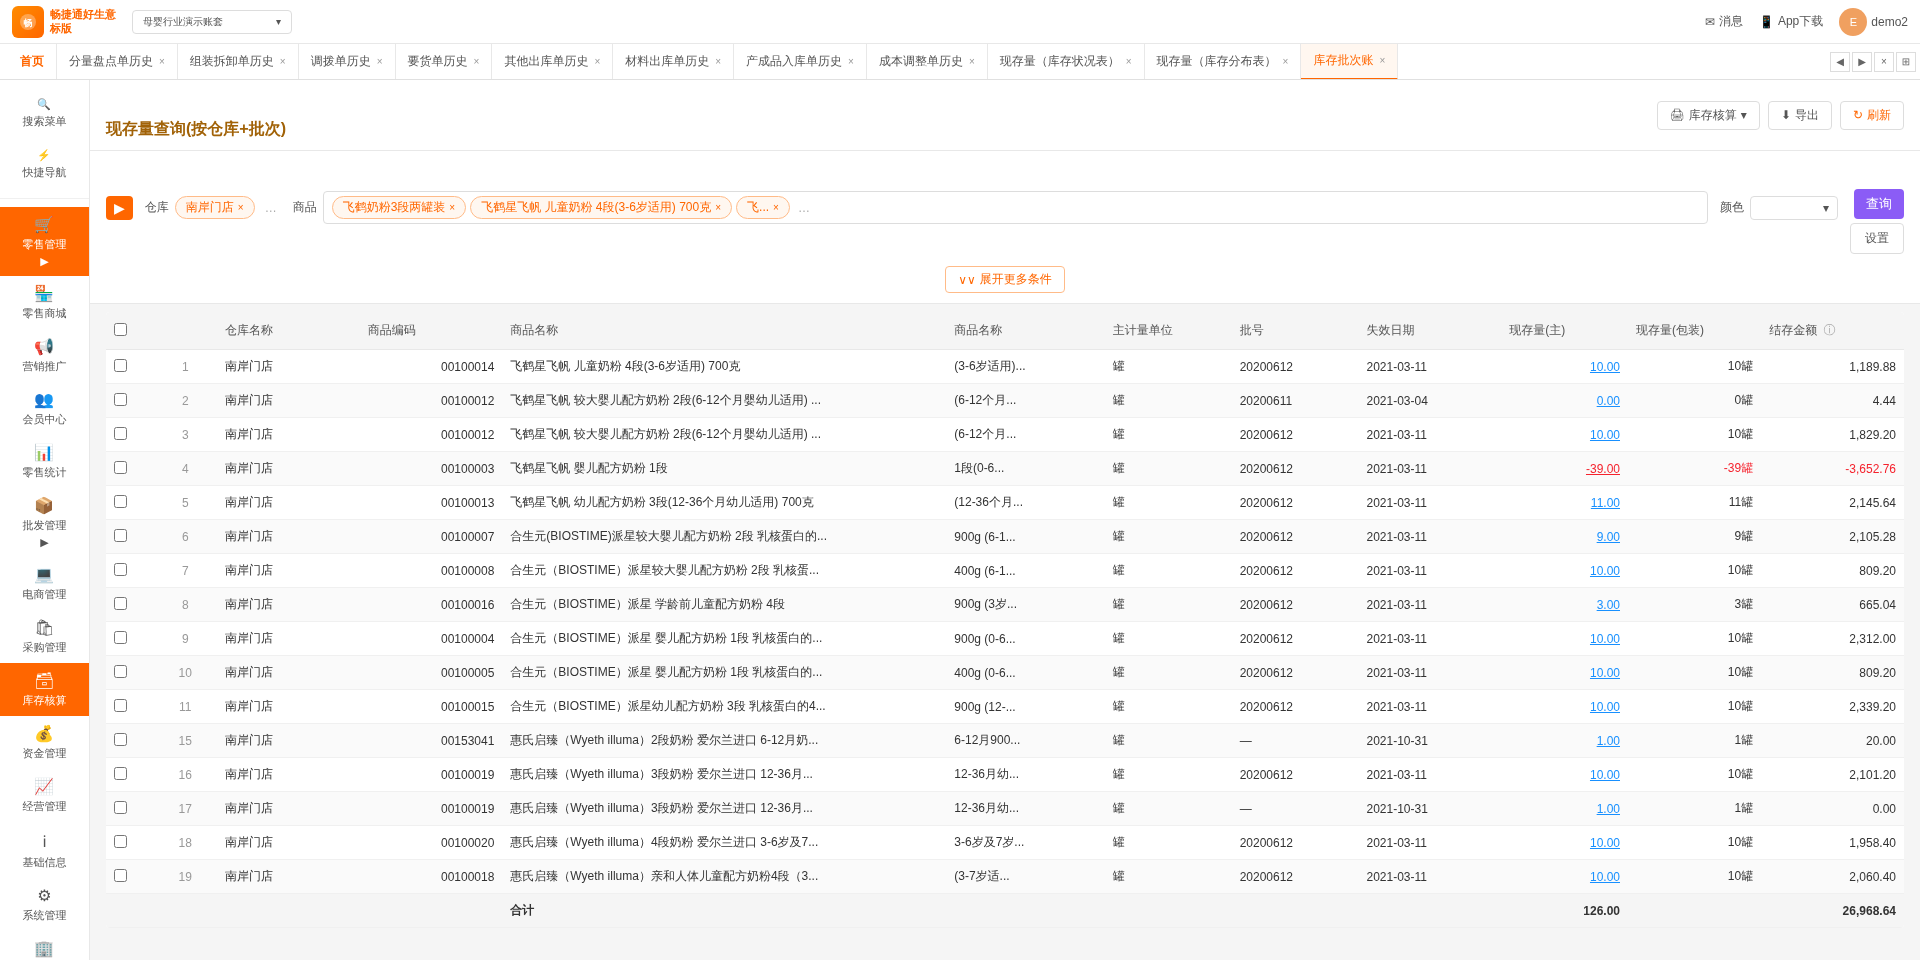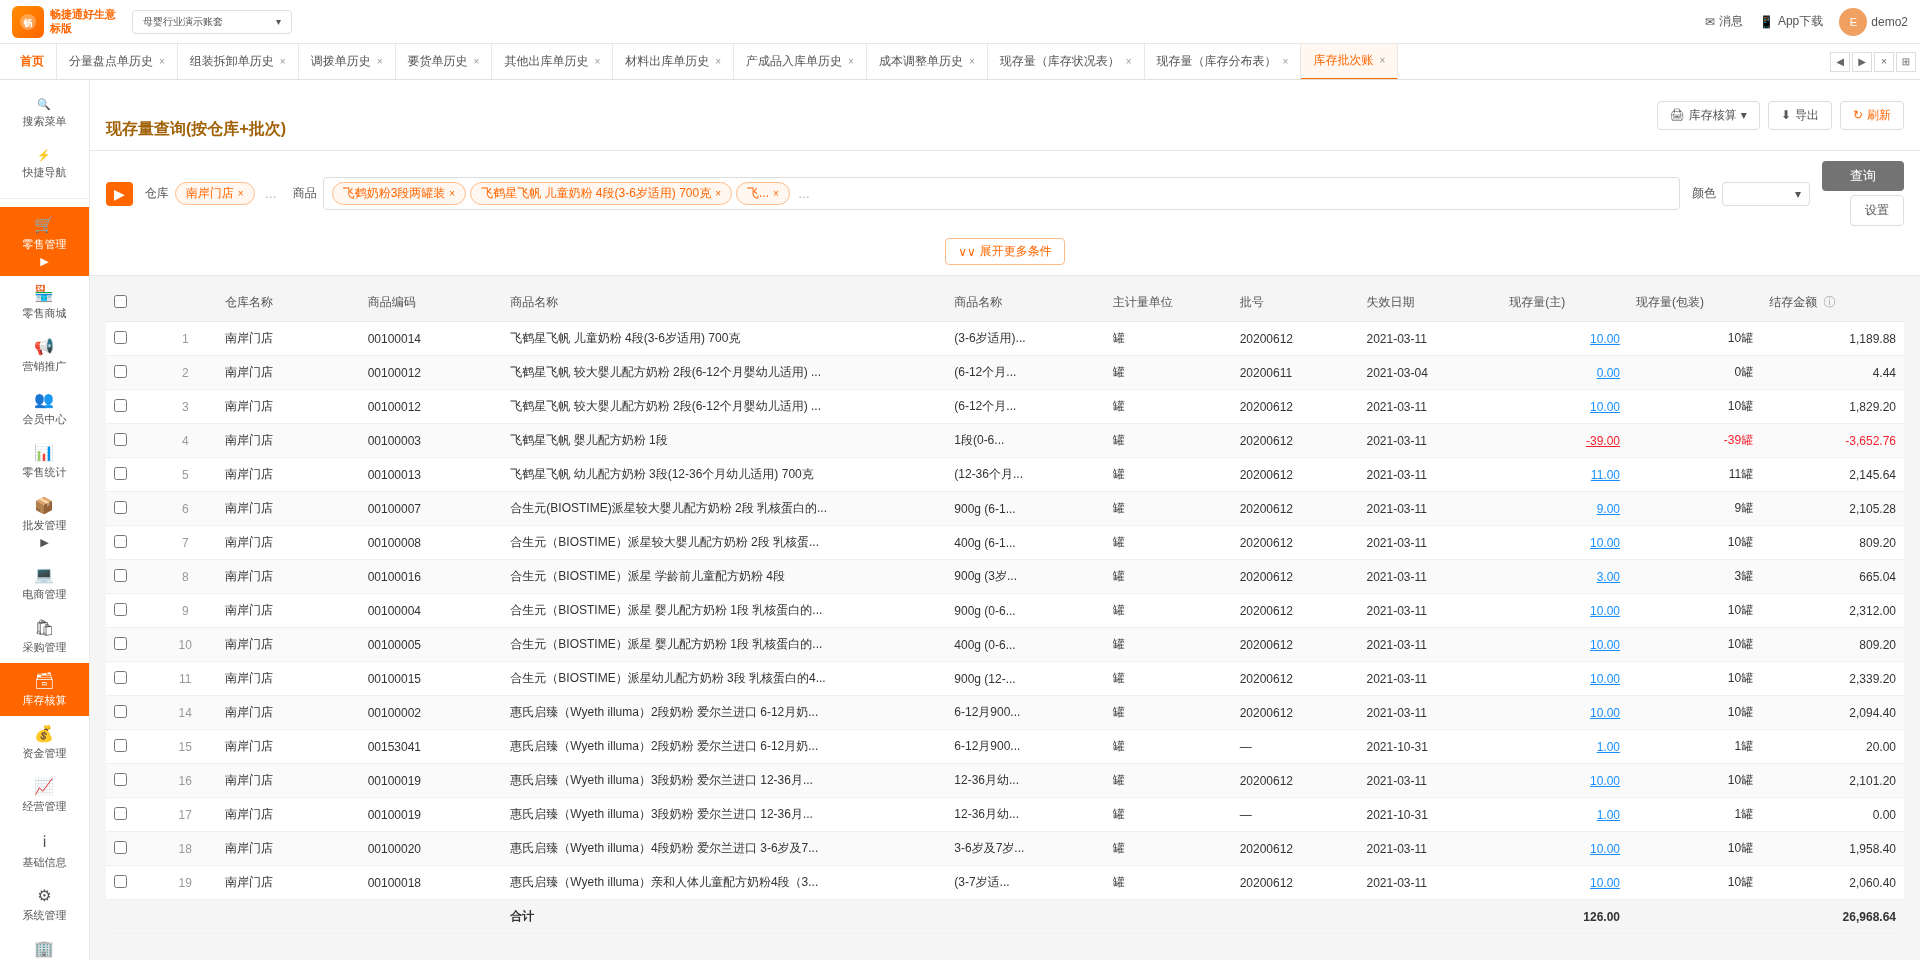--- a/index.html
+++ b/index.html
@@ -53,37 +53,37 @@
     .filter-row { display: flex; align-items: center; gap: 12px; flex-wrap: wrap; }
     .filter-item { display: flex; align-items: center; gap: 6px; }
     .filter-label { font-size: 12px; color: #555; white-space: nowrap; }
     .filter-tags { display: flex; align-items: center; gap: 6px; flex-wrap: wrap; }
     .filter-tag { display: flex; align-items: center; gap: 4px; background: #fff7f0; border: 1px solid #ffbb88; border-radius: 12px; padding: 2px 10px; font-size: 12px; color: #ff6600; cursor: pointer; }
     .filter-tag .tag-close { color: #ff6600; font-size: 10px; cursor: pointer; }
     .filter-dots { color: #aaa; cursor: pointer; padding: 0 4px; }
     .filter-expand { display: flex; align-items: center; gap: 4px; color: #ff6600; cursor: pointer; font-size: 12px; padding: 4px 12px; border: 1px solid #ffbb88; border-radius: 4px; margin-top: 6px; }
     .filter-input-area { flex: 1; min-width: 200px; border: 1px solid #ddd; border-radius: 4px; padding: 4px 8px; display: flex; align-items: center; flex-wrap: wrap; gap: 4px; }
     .filter-dropdown { display: flex; align-items: center; gap: 4px; border: 1px solid #ddd; border-radius: 4px; padding: 4px 8px; cursor: pointer; background: #fff; font-size: 12px; color: #555; }
-    .btn-search-main { background: #737373; color: #fff; border: none; border-radius: 4px; padding: 6px 28px; font-size: 13px; cursor: pointer; }
+    .btn-search-main { background: #8b5cf6; color: #fff; border: none; border-radius: 4px; padding: 6px 12px; font-size: 13px; cursor: pointer; margin-top: 28px; }
     .btn-settings { background: #fff; color: #555; border: 1px solid #ddd; border-radius: 4px; padding: 6px 14px; font-size: 12px; cursor: pointer; }
 
     
     .table-area { flex: 1; overflow: auto; padding: 8px 16px; }
     .data-table { width: 100%; border-collapse: collapse; background: #fff; border-radius: 4px; overflow: hidden; font-size: 12px; }
     .data-table thead tr { background: #f5f5f5; }
     .data-table th { padding: 10px 8px; text-align: left; font-weight: 500; color: #555; border-bottom: 1px solid #e8e8e8; white-space: nowrap; }
     .data-table td { padding: 8px 8px; border-bottom: 1px solid #f0f0f0; color: #333; white-space: nowrap; overflow: hidden; max-width: 200px; text-overflow: ellipsis; }
     .data-table tbody tr:nth-child(even) { background: #fafafa; }
     .num-link { color: #1890ff; text-decoration: underline; cursor: pointer; }
     .num-negative { color: #f5222d; }
     .footer-row td { background: #f5f5f5; font-weight: bold; }
     .th-checkbox { width: 30px; }
     .col-index { width: 40px; text-align: center; }
     .col-warehouse { width: 90px; }
-    .col-code { width: 90px; }
+    .col-code { width: 90px; text-align: right; }
     .col-name { width: 280px; }
     .col-spec { width: 100px; }
     .col-unit { width: 80px; }
     .col-batch { width: 80px; }
     .col-expire { width: 90px; }
     .col-qty-main { width: 80px; text-align: right; }
     .col-qty-pack { width: 80px; text-align: right; }
     .col-balance { width: 90px; text-align: right; }
     .info-icon { color: #aaa; cursor: pointer; margin-left: 3px; }
 
@@ -536,36 +536,20 @@
     <td class="col-batch">20200612</td>
     <td class="col-expire">2021-03-11</td>
     <td class="col-qty-main" style="text-align:right;">
       <span class="num-link">10.00</span>
     </td>
     <td class="col-qty-pack" style="text-align:right;">10罐</td>
     <td class="col-balance" style="text-align:right;">2,339.20</td>
   </tr>
             <tr>
     <td><input type="checkbox" style=""></td>
-    <td class="col-index" style="text-align:center;color:#999;">14</td>
-    <td class="col-warehouse">南岸门店</td>
-    <td class="col-code">00100002</td>
-    <td class="col-name" style="overflow:hidden;text-overflow:ellipsis;max-width:280px;" title="惠氏启臻（Wyeth illuma）2段奶粉 爱尔兰进口 6-12月奶...">惠氏启臻（Wyeth illuma）2段奶粉 爱尔兰进口 6-12月奶...</td>
-    <td class="col-spec">6-12月900...</td>
-    <td class="col-unit">罐</td>
-    <td class="col-batch">20200612</td>
-    <td class="col-expire">2021-03-11</td>
-    <td class="col-qty-main" style="text-align:right;">
-      <span class="num-link">10.00</span>
-    </td>
-    <td class="col-qty-pack" style="text-align:right;">10罐</td>
-    <td class="col-balance" style="text-align:right;">2,094.40</td>
-  </tr>
-            <tr>
-    <td><input type="checkbox" style=""></td>
     <td class="col-index" style="text-align:center;color:#999;">15</td>
     <td class="col-warehouse">南岸门店</td>
     <td class="col-code">00153041</td>
     <td class="col-name" style="overflow:hidden;text-overflow:ellipsis;max-width:280px;" title="惠氏启臻（Wyeth illuma）2段奶粉 爱尔兰进口 6-12月奶...">惠氏启臻（Wyeth illuma）2段奶粉 爱尔兰进口 6-12月奶...</td>
     <td class="col-spec">6-12月900...</td>
     <td class="col-unit">罐</td>
     <td class="col-batch">—</td>
     <td class="col-expire">2021-10-31</td>
     <td class="col-qty-main" style="text-align:right;">
       <span class="num-link">1.00</span>

